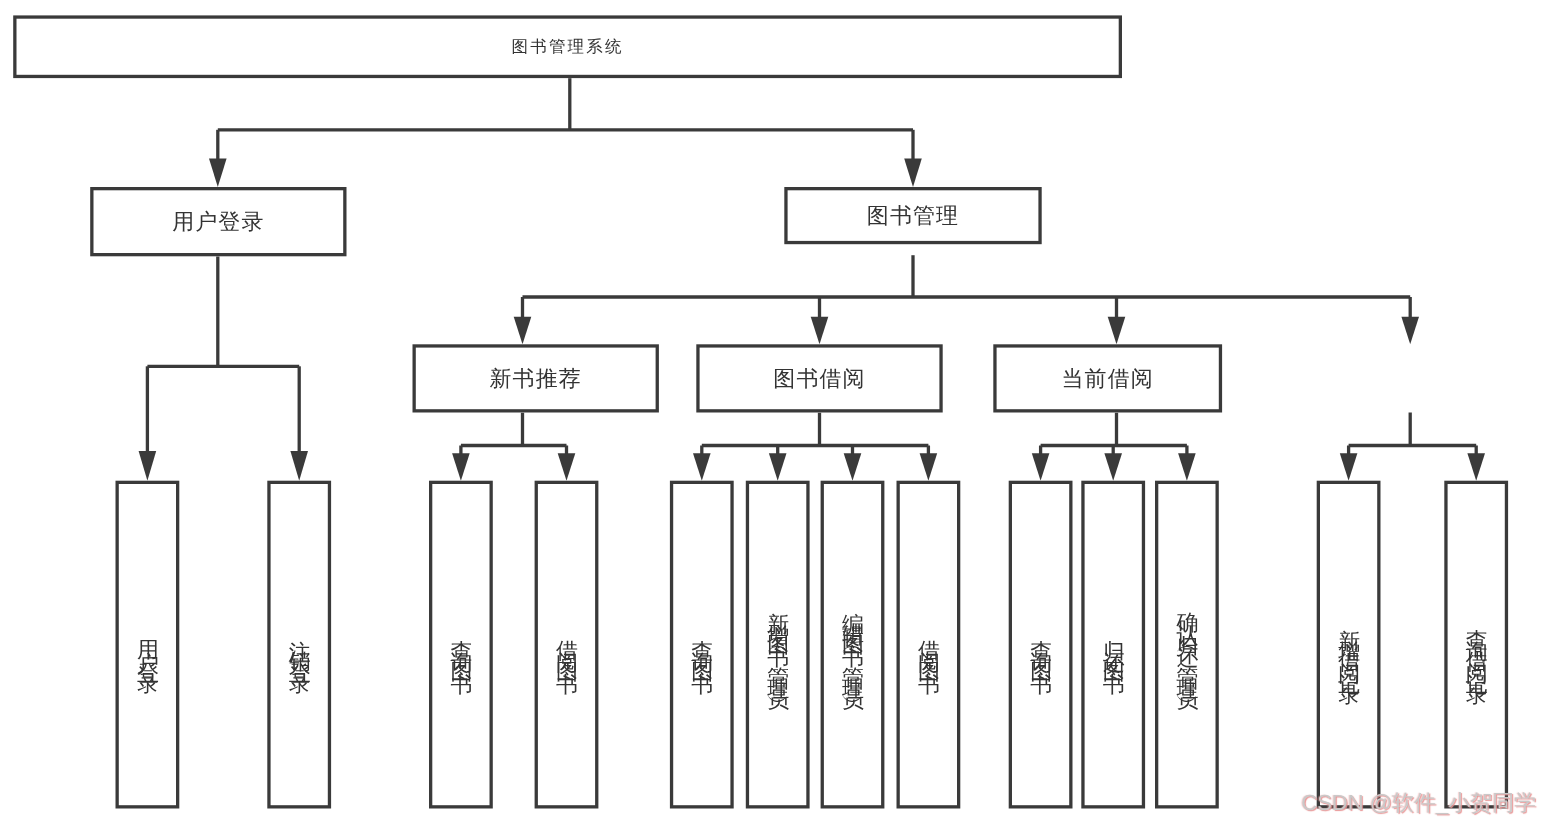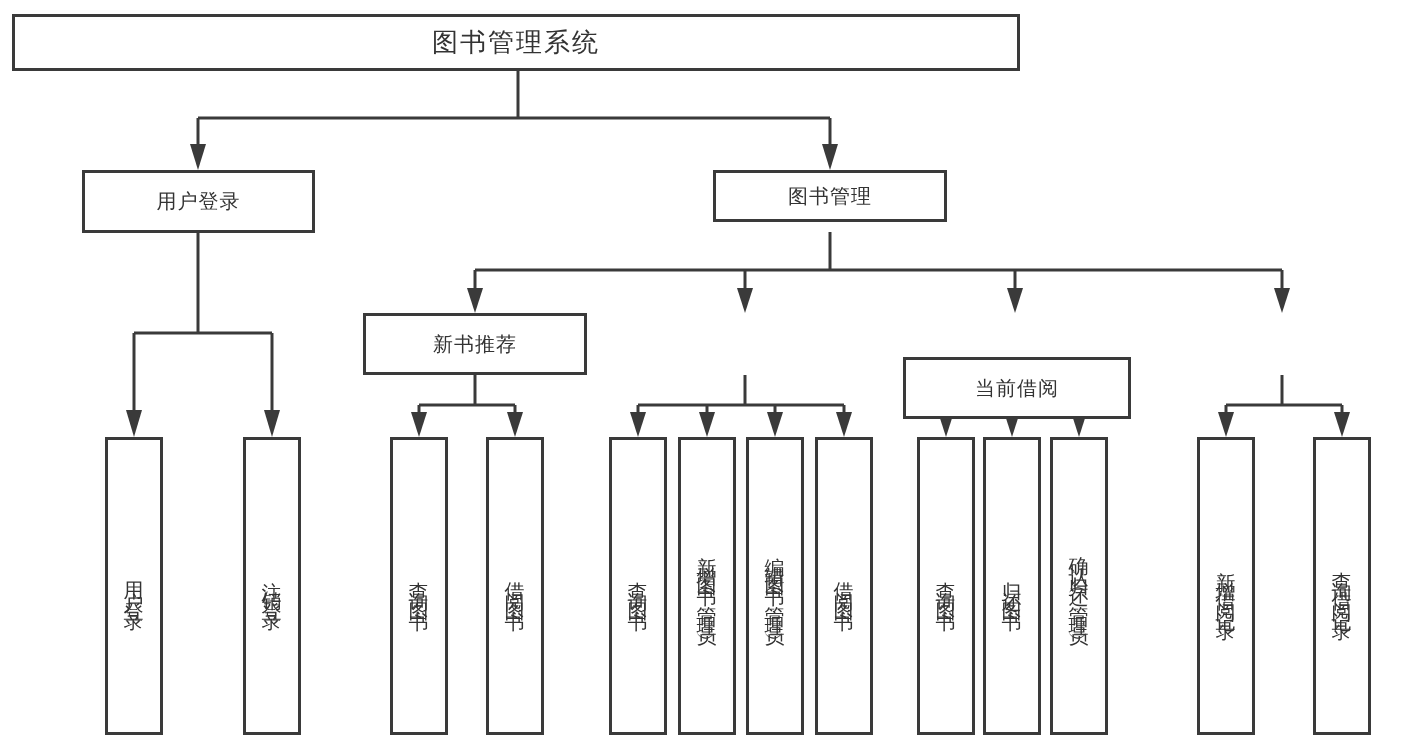--- a/index.html
+++ b/index.html
@@ -23,21 +23,21 @@
   .box{
     position:absolute;
     box-sizing:border-box;
     border:3px solid var(--line);
     background:var(--box-bg);
     color:var(--text);
     display:flex;align-items:center;justify-content:center;
     text-align:center;
   }
   .h{font-size:20px;letter-spacing:1px;}
-  .title{font-size:26px;letter-spacing:2px;}
+  .title{font-size:15px;letter-spacing:2px;}
   .leaf{width:58px;top:437px;height:298px;}
   .vtext{
     writing-mode:vertical-rl;
     text-orientation:mixed;
     font-size:20px;
     line-height:1.1;
     letter-spacing:10px;
     white-space:nowrap;
   }
   .watermark{
@@ -115,22 +115,23 @@
     <path d="M1342 405 V414"></path>
     <polygon points="1218,412 1234,412 1226,437"></polygon>
     <polygon points="1334,412 1350,412 1342,437"></polygon>
   </svg>
 
   <div class="box h title" style="left:12px;top:14px;width:1008px;height:57px;">图书管理系统</div>
 
   <div class="box h" style="left:82px;top:170px;width:233px;height:63px;">用户登录</div>
   <div class="box h" style="left:713px;top:170px;width:234px;height:52px;">图书管理</div>
 
-  <div class="box h" style="left:363px;top:313px;width:224px;height:62px;">新书推荐</div>
-  <div class="box h" style="left:903px;top:313px;width:228px;height:62px;margin-top:44px;">当前借阅</div>
+  <div class="box h" style="left:375px;top:313px;width:224px;height:62px;">新书推荐</div>
+  <div class="box h" style="left:633px;top:313px;width:224px;height:62px;">图书借阅</div>
+  <div class="box h" style="left:903px;top:313px;width:208px;height:62px;">当前借阅</div>
 
   <div class="box leaf" style="left:105px;">
     <span class="vtext">用户登录</span>
   </div>
   <div class="box leaf" style="left:243px;">
     <span class="vtext">注销登录</span>
   </div>
 
   <div class="box leaf" style="left:390px;">
     <span class="vtext">查询图书</span>
@@ -162,13 +163,14 @@
     <span class="vtext">确认归还（管理员）</span>
   </div>
 
   <div class="box leaf" style="left:1197px;">
     <span class="vtext">新增借阅记录</span>
   </div>
   <div class="box leaf" style="left:1313px;">
     <span class="vtext">查询借阅记录</span>
   </div>
 
+  <div class="watermark">CSDN @软件_小贺同学</div>
 </div>
 
 </body></html>

